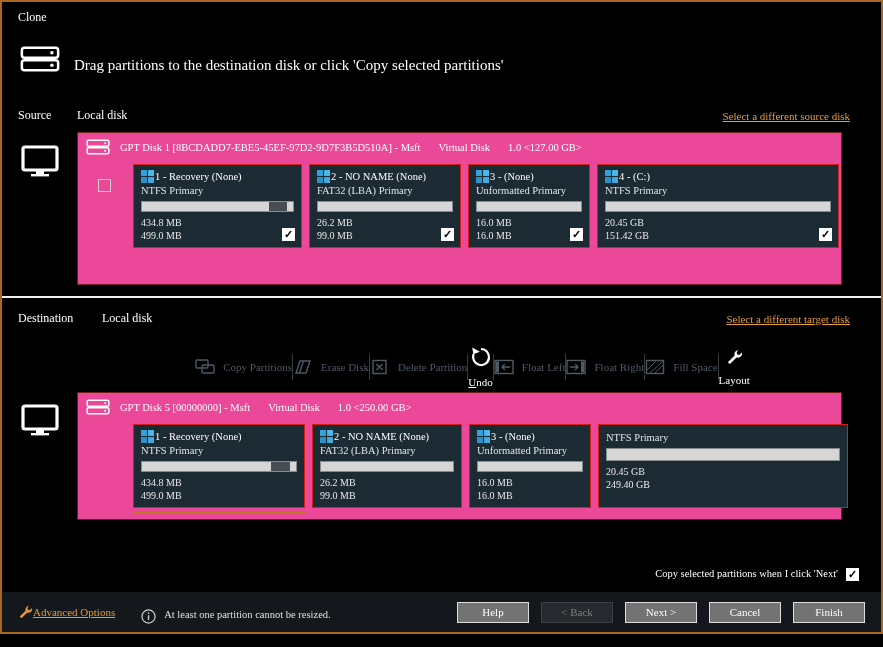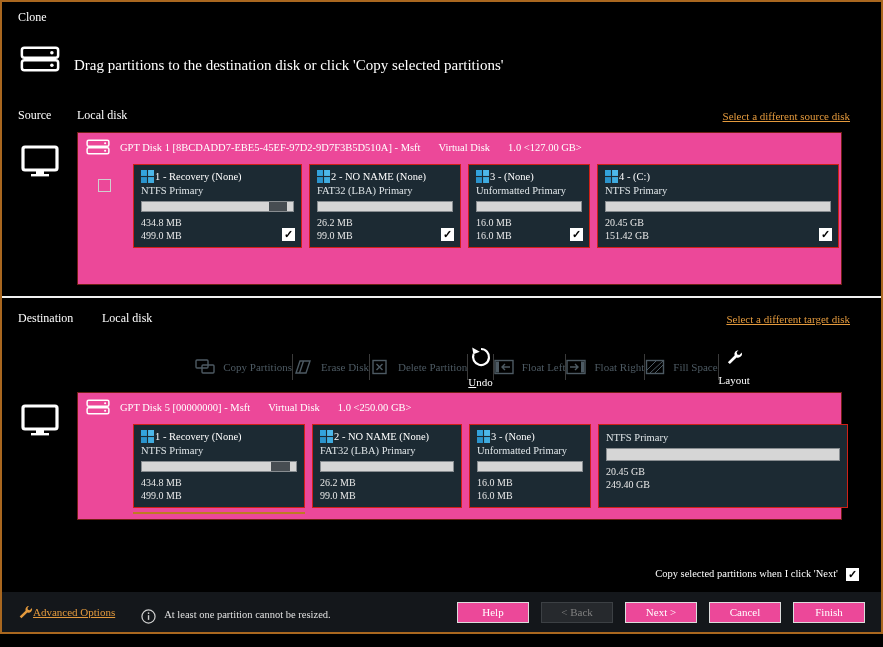--- a/index.html
+++ b/index.html
@@ -64,21 +64,21 @@
 
   .copy-option { position:absolute; right:22px; top:566px; display:flex; align-items:flex-start; gap:8px; font-size:10.5px; }
 
   .footer { position:absolute; left:0; right:0; bottom:0; height:40px; background:#14171b; display:flex; align-items:center; padding:0 16px; }
   .adv { display:flex; align-items:center; gap:0; color:#e49a3d; font-size:11px; cursor:pointer; }
   .adv-label { text-decoration:underline; }
   .adv-ic { width:15px; height:15px; }
   .notice { display:flex; gap:8px; margin-left:26px; font-size:10.5px; color:#e0e0e0;margin-top:8px; }
   .info-ic { width:15px; height:15px; flex:0 0 auto; }
   .footer-buttons { margin-left:auto; display:flex; gap:12px; }
-  .fbtn { width:72px; height:21px; background:#ec4899; border:1px solid #dcdcdc; color:#fff; font-size:11px; font-family:inherit; cursor:pointer; }
+  .fbtn { width:72px; height:21px; background:#737373; border:1px solid #dcdcdc; color:#fff; font-size:11px; font-family:inherit; cursor:pointer; }
   .fbtn.disabled { background:#26292d; border-color:#3c4044; color:#808080; cursor:default; }
 </style>
 </head>
 <body>
 
 <div class="window">
 
   <div class="win-title">Clone</div>
 
   <div class="header">

